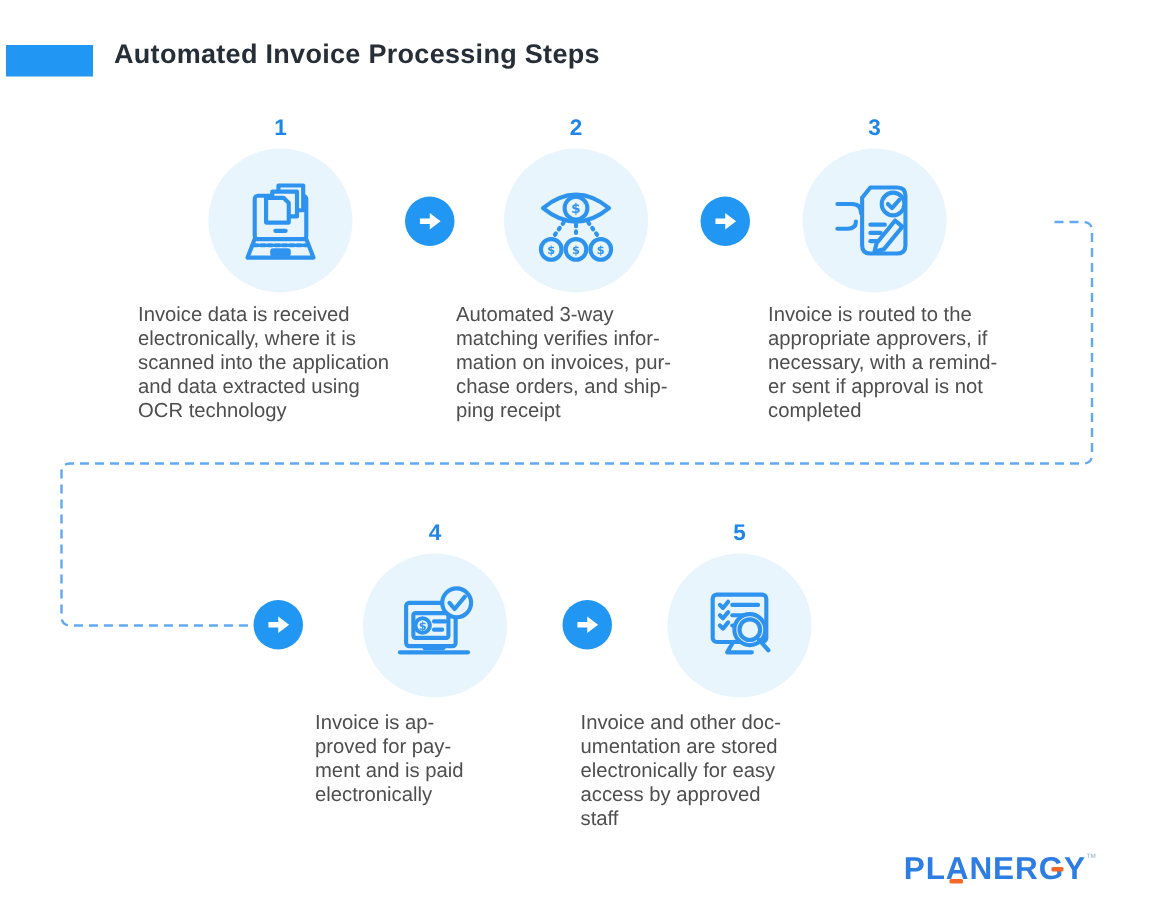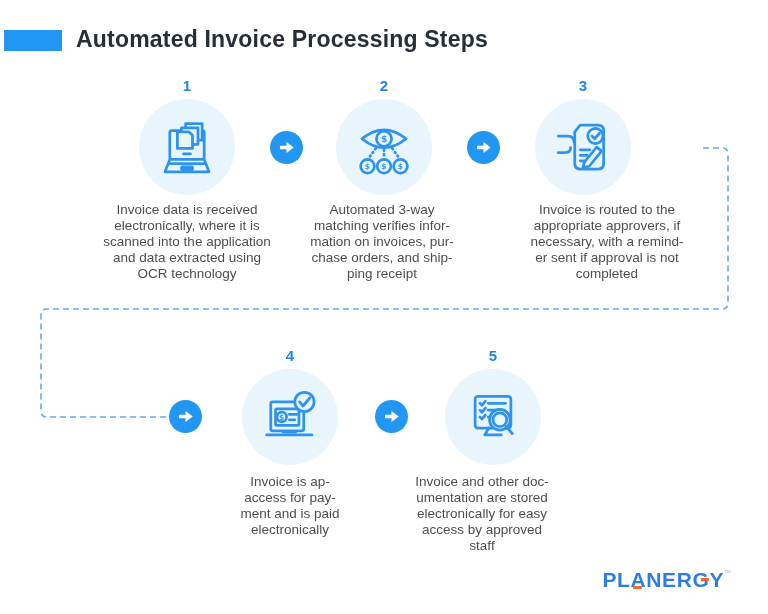--- a/index.html
+++ b/index.html
@@ -1,27 +1,27 @@
 <!DOCTYPE html>
 <html><head>
 <meta charset="utf-8">
 <style>
   html,body{margin:0;padding:0;background:#ffffff;}
   body{font-family:"Liberation Sans", sans-serif; width:768px; height:614px; position:relative; overflow:hidden;}
   .abs{position:absolute;}
 
   
   .accent-bar{left:4px; top:30px; width:58px; height:21px; background:#2196f3;}
-  .page-title{left:76px; top:26px; font-size:23px; font-weight:700; color:#262e38; letter-spacing:.2px;}
+  .page-title{left:76px; top:26px; font-size:18px; font-weight:700; color:#262e38; letter-spacing:.2px;}
 
   
   .step-num{width:96px; text-align:center; font-size:15px; font-weight:700; color:#1e86ea;}
   .step-circle{width:96px; height:96px; border-radius:50%; background:#e9f5fc; display:flex; align-items:center; justify-content:center;}
   .step-circle svg{width:66px; height:66px;}
-  .step-text{font-size:13.5px; line-height:16px; color:#4e4e4e; text-align:center; white-space:pre-line;}
+  .step-text{font-size:13.5px; line-height:16px; color:#4e4e4e; text-align:left; white-space:pre-line;}
 
   .arrow-circle{width:33px; height:33px; border-radius:50%; background:#2196f3; display:flex; align-items:center; justify-content:center;}
   .arrow-circle svg{width:21px; height:21px; display:block;}
 
   .flow-svg{left:0; top:0; width:768px; height:614px; pointer-events:none;}
 
   
   .logo{right:37px; top:568px; font-size:21px; font-weight:700; color:#2d7de2; letter-spacing:.6px; white-space:nowrap;}
   .logo .ltr{position:relative; display:inline-block;}
   .logo .bar{position:absolute; background:#f2682a; height:3px; border-radius:1px;}
@@ -79,21 +79,21 @@
     <line class="icon-stroke" x1="48" y1="52" x2="48" y2="64" stroke-dasharray="1.5 5" stroke-width="3.5"></line>
     <line class="icon-stroke" x1="60" y1="50" x2="70" y2="64" stroke-dasharray="1.5 5" stroke-width="3.5"></line>
     <circle class="icon-stroke" cx="24" cy="76" r="10"></circle>
     <circle class="icon-stroke" cx="48" cy="76" r="10"></circle>
     <circle class="icon-stroke" cx="72" cy="76" r="10"></circle>
     <text class="icon-dollar small" x="24" y="80" text-anchor="middle">$</text>
     <text class="icon-dollar small" x="48" y="80" text-anchor="middle">$</text>
     <text class="icon-dollar small" x="72" y="80" text-anchor="middle">$</text>
   </svg>
 </div>
-<div class="abs step-text" style="left:292px; top:202px; width:180px;">Automated 3-way
+<div class="abs step-text" style="left:304px; top:202px; width:180px;">Automated 3-way
 matching verifies infor-
 mation on invoices, pur-
 chase orders, and ship-
 ping receipt</div>
 
 <div class="abs arrow-circle" style="left:467px; top:131px;">
   <svg viewBox="0 0 32 32">
       <path d="M6 13.2 h10 V7.5 L27 16 l-11 8.5 V18.8 H6 Z" fill="#ffffff"></path>
     </svg>
 </div>
@@ -133,21 +133,21 @@
     <text class="icon-dollar small" x="36" y="52" text-anchor="middle">$</text>
     <line class="icon-stroke" x1="47" y1="44" x2="58" y2="44"></line>
     <line class="icon-stroke" x1="47" y1="52" x2="55" y2="52"></line>
     <circle class="icon-stroke icon-fill-bg" cx="69" cy="26" r="14"></circle>
     <path class="icon-stroke" d="M62 26 l5 6 l10 -12"></path>
     <path class="icon-stroke" d="M14 74 h66"></path>
     <path class="icon-stroke" d="M38 70 h18"></path>
   </svg>
 </div>
 <div class="abs step-text" style="left:210px; top:474px; width:160px;">Invoice is ap-
-access for pay-
+proved for pay-
 ment and is paid
 electronically</div>
 
 <div class="abs arrow-circle" style="left:375px; top:400px;">
   <svg viewBox="0 0 32 32">
       <path d="M6 13.2 h10 V7.5 L27 16 l-11 8.5 V18.8 H6 Z" fill="#ffffff"></path>
     </svg>
 </div>
 
 <div class="abs step-num" style="left:445px; top:347px;">5</div>

